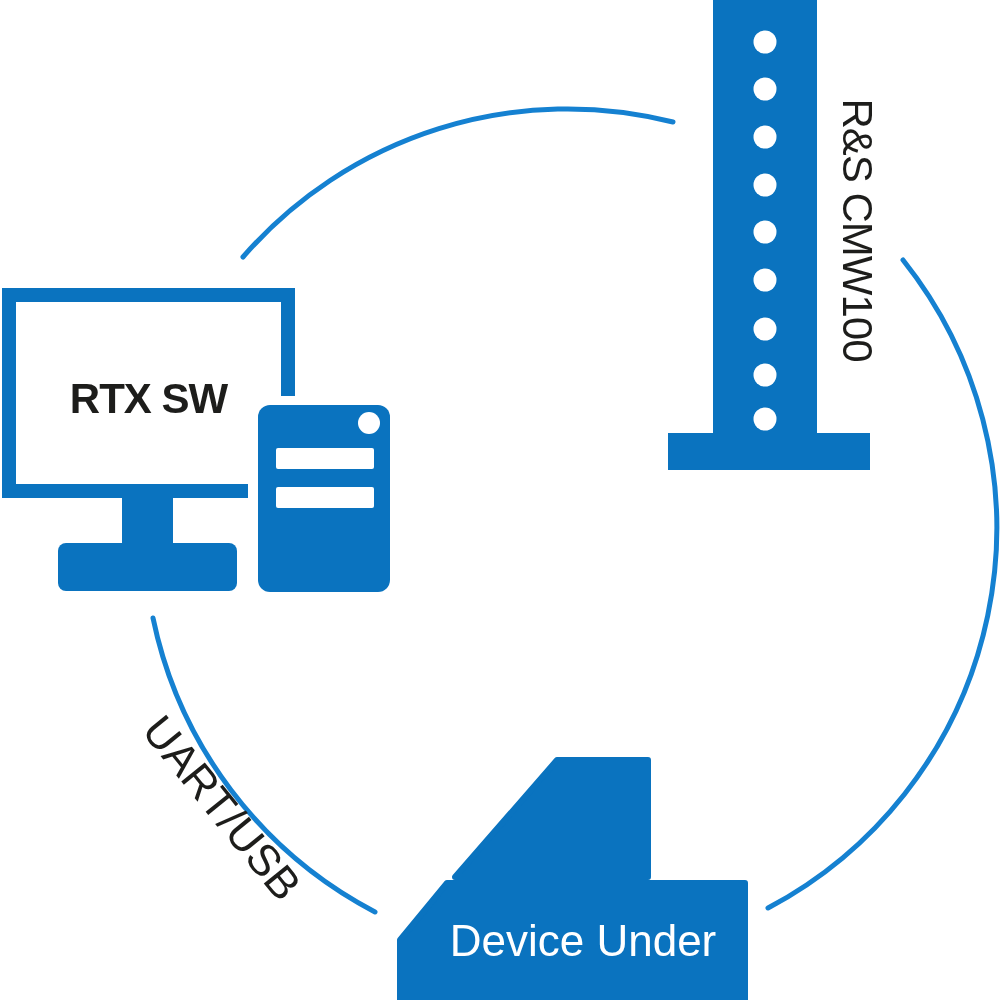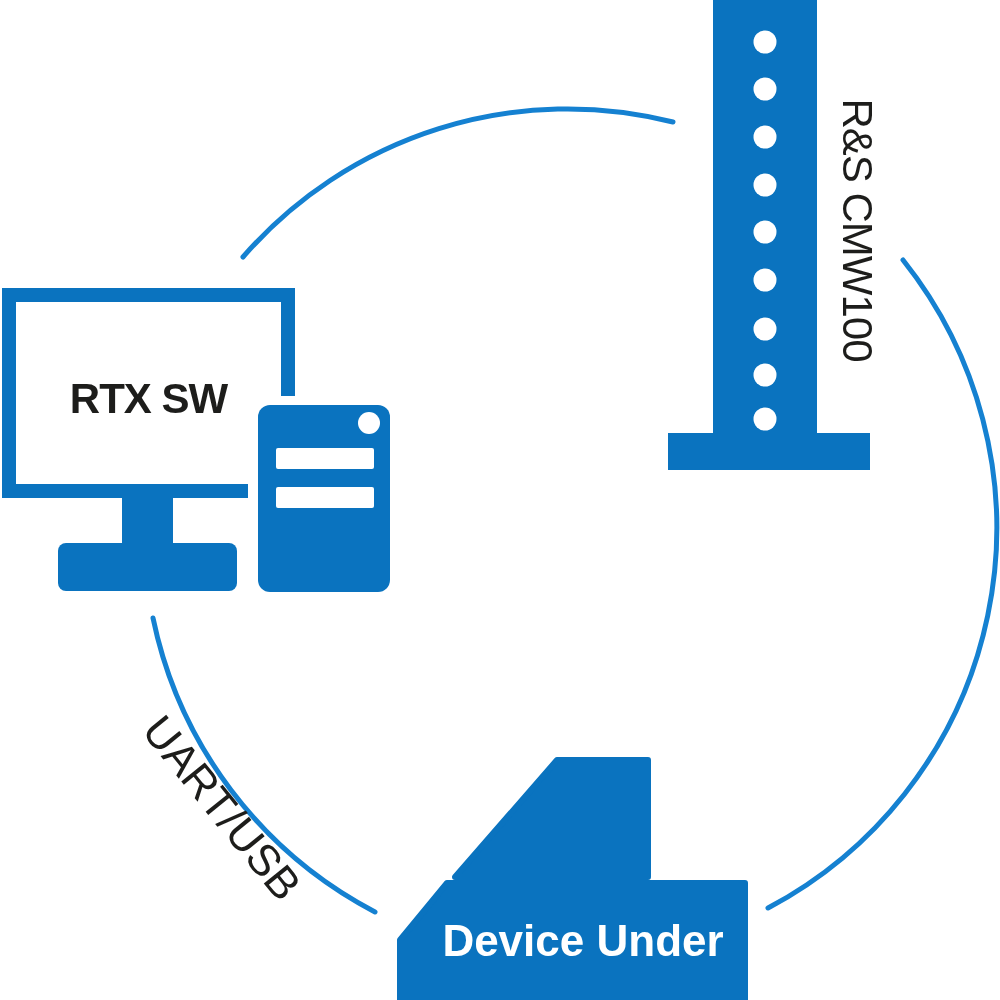--- a/index.html
+++ b/index.html
@@ -55,21 +55,20 @@
     white-space: nowrap;
     font-size: 42px; letter-spacing: -1px;
   }
   .label-dut {
     left: 423px; top: 881px; width: 320px; height: 119px;
     display: flex; flex-direction: column;
     justify-content: center; align-items: center;
     color: var(--text-light);
     font-size: 44px; line-height: 54px;
     text-align: center;
-    font-weight: bold;
   }
   .label-uart {
     left: 222px; top: 808px;
     transform: translate(-50%, -50%) rotate(51deg);
     white-space: nowrap;
     font-size: 44px;
   }
 </style>
 </head>
 <body>

